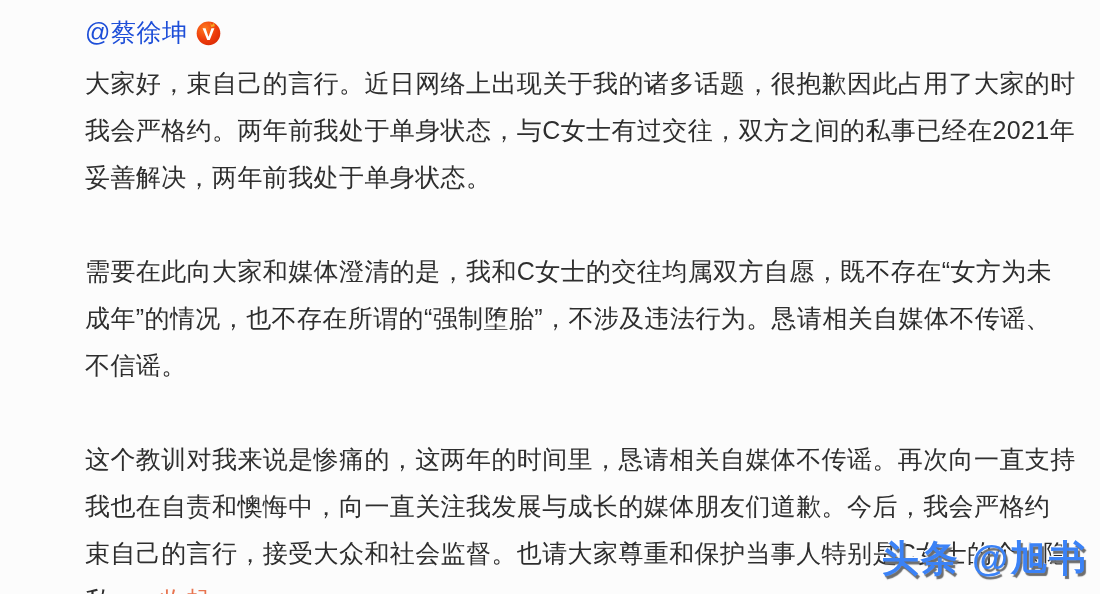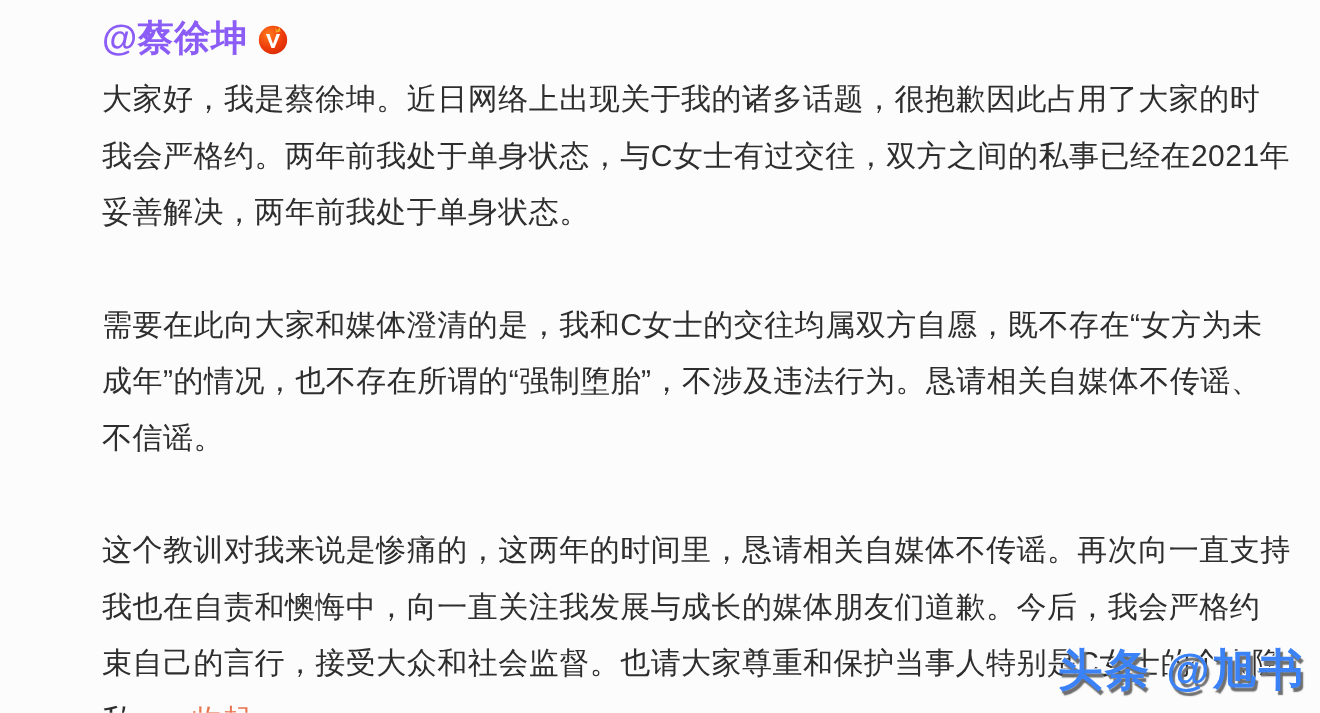--- a/index.html
+++ b/index.html
@@ -21,23 +21,23 @@
     top: 14px;
     width: 970px;
   }
   .post-header {
     display: flex;
     align-items: center;
     height: 36px;
     margin-bottom: 10px;
   }
   .author-name {
-    font-size: 30px;
-    font-weight: bold;
-    color: #8b5cf6;
+    font-size: 25px;
+    font-weight: normal;
+    color: #1d4ed8;
     letter-spacing: 0.5px;
   }
   .verified-badge {
     width: 27px;
     height: 27px;
     margin-left: 8px;
     display: inline-block;
   }
   .post-body {
     font-size: 25px;
@@ -87,21 +87,21 @@
         </radialGradient>
       </defs>
       <circle cx="16" cy="17" r="14" fill="url(#badgeGrad)"></circle>
       <path d="M9 11 L14.5 25 L17.5 25 L23 11 L19.5 11 L16 21 L12.5 11 Z" fill="#ffffff"></path>
       <path d="M18 4 L20 7.5 L22.5 4.5 L23.5 8.5 L19 9.5 Z" fill="#f5a623"></path>
     </svg>
   </div>
 
   <div class="post-body">
       <div class="para">
-        <div class="line">大家好，我是蔡徐坤。近日网络上出现关于我的诸多话题，很抱歉因此占用了大家的时</div>
+        <div class="line">大家好，束自己的言行。近日网络上出现关于我的诸多话题，很抱歉因此占用了大家的时</div>
         <div class="line">我会严格约。两年前我处于单身状态，与C女士有过交往，双方之间的私事已经在2021年</div>
         <div class="line">妥善解决，两年前我处于单身状态。</div>
       </div>
       <div class="para">
         <div class="line">需要在此向大家和媒体澄清的是，我和C女士的交往均属双方自愿，既不存在“女方为未</div>
         <div class="line">成年”的情况，也不存在所谓的“强制堕胎”，不涉及违法行为。恳请相关自媒体不传谣、</div>
         <div class="line">不信谣。</div>
       </div>
       <div class="para">
         <div class="line">这个教训对我来说是惨痛的，这两年的时间里，恳请相关自媒体不传谣。再次向一直支持</div>

